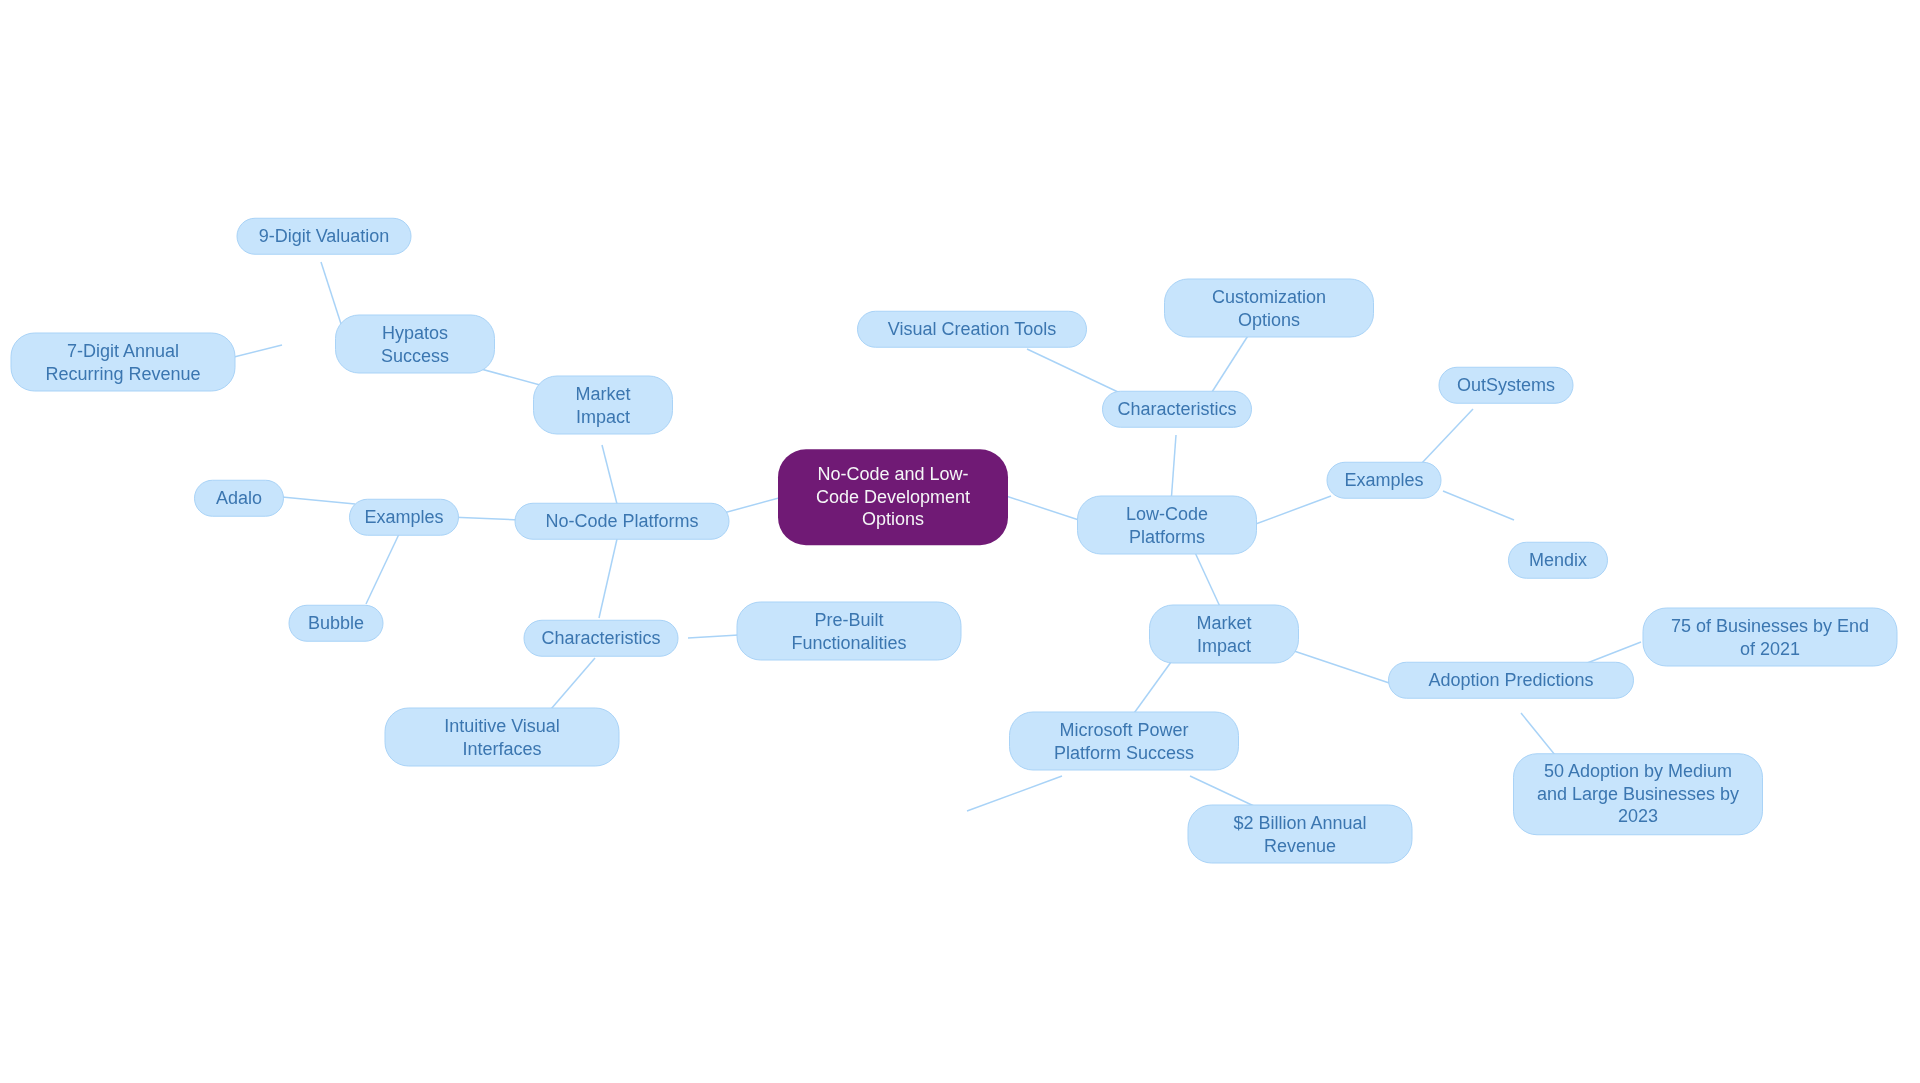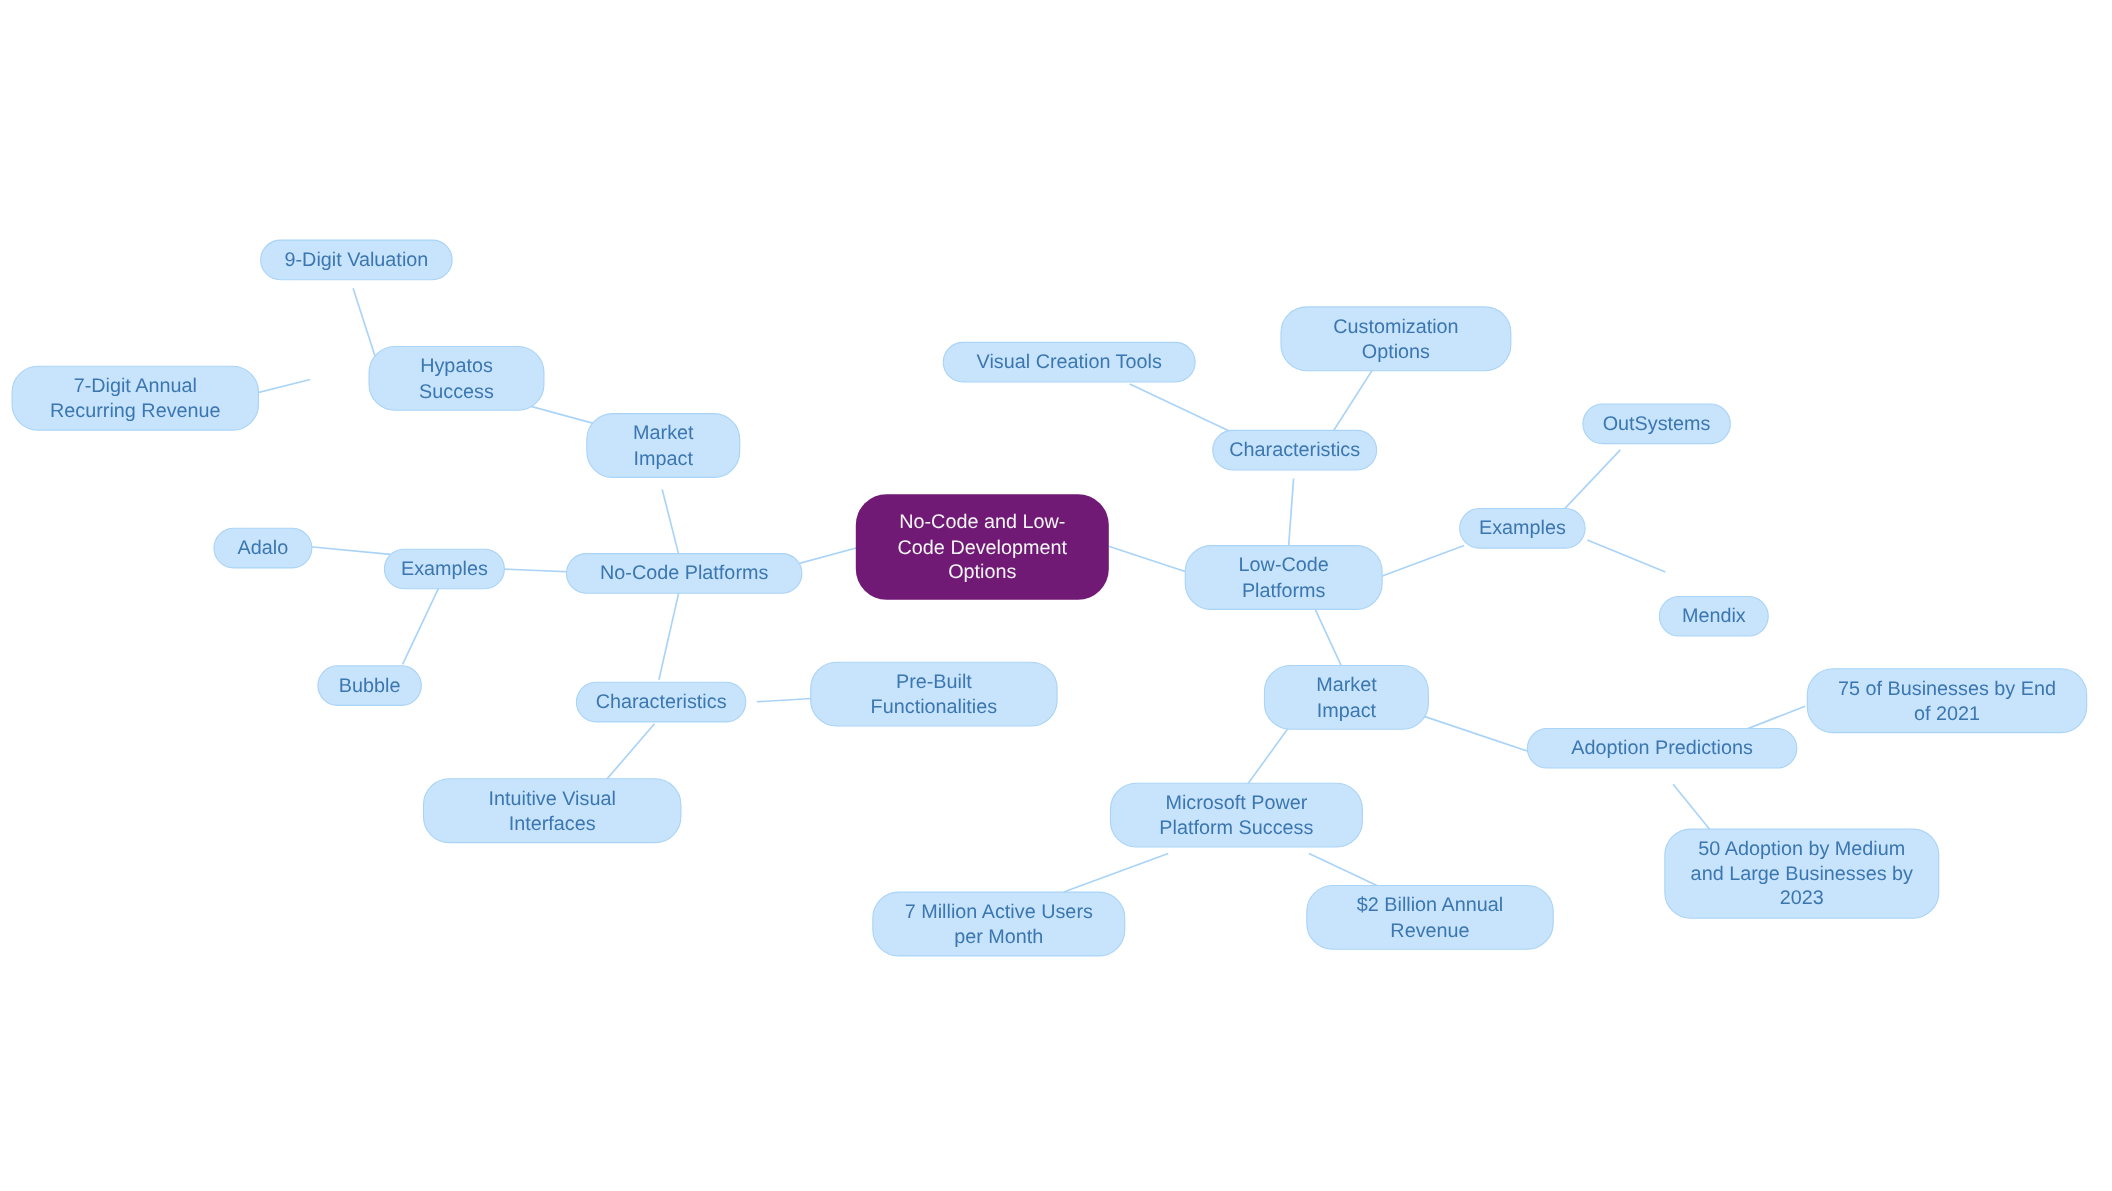--- a/index.html
+++ b/index.html
@@ -174,23 +174,20 @@
   </div>
 
   <div class="node" style="left:1224px; top:634px; width:150px;">
     <span>Market Impact</span>
   </div>
 
   <div class="node" style="left:1124px; top:741px; width:230px;">
     <span>Microsoft Power Platform Success</span>
   </div>
 
-  <div class="node" style="left:908px; top:840px; width:230px;">
-    <span>7 Million Active Users per Month</span>
-  </div>
 
   <div class="node" style="left:1300px; top:834px; width:225px;">
     <span>$2 Billion Annual Revenue</span>
   </div>
 
   <div class="node" style="left:1482px; top:680px; width:246px;margin-left:29px;">
     <span>Adoption Predictions</span>
   </div>
 
   <div class="node" style="left:1770px; top:637px; width:255px;">

